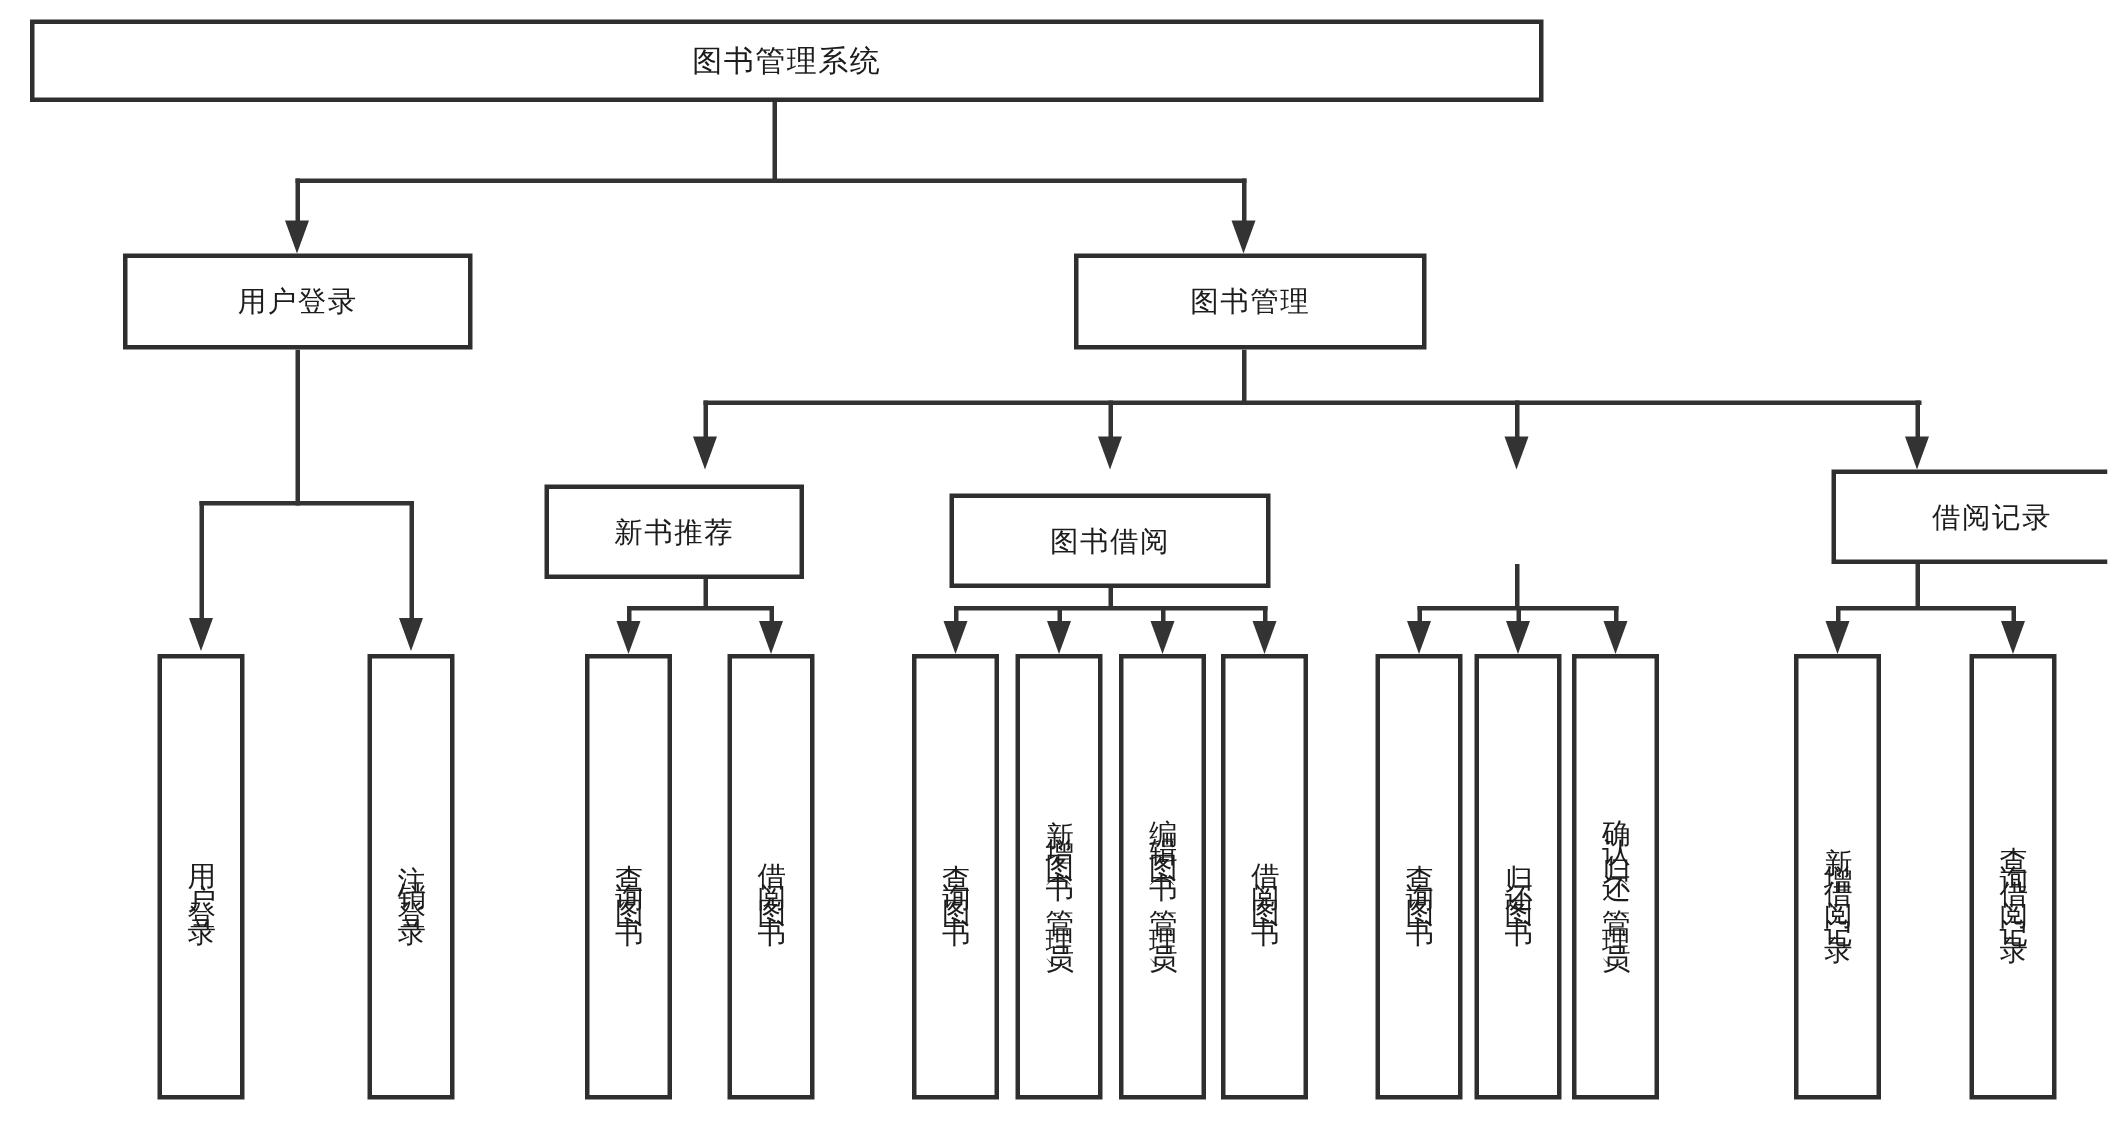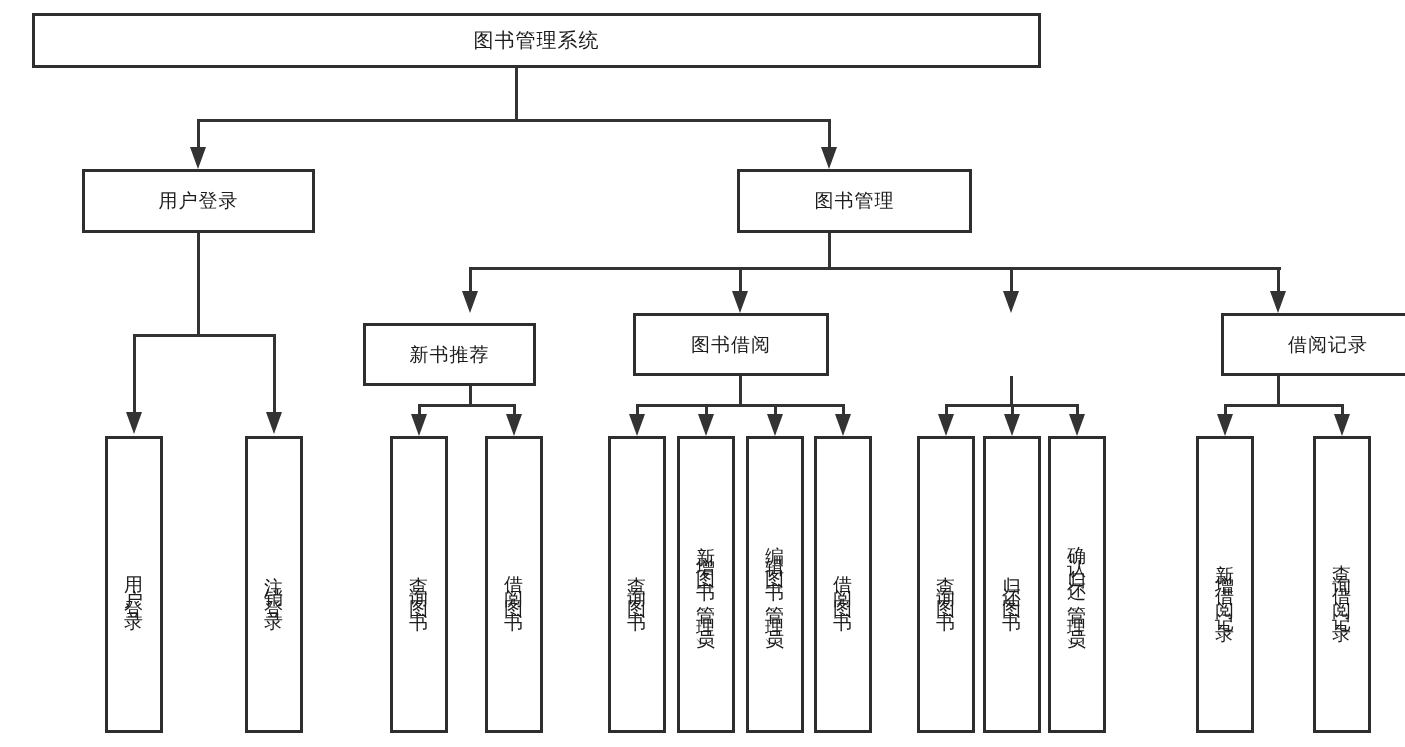--- a/index.html
+++ b/index.html
@@ -29,35 +29,35 @@
   .wm{
     position:absolute;left:1146px;top:713px;width:260px;z-index:3;
     font-size:20px;color:var(--watermark,#b5b5b5);white-space:nowrap;
   }
 </style>
 </head>
 <body>
 
 <div class="stage">
 
-  <div class="box root-box" style="left:32px;top:13px;width:1009px;height:55px">
+  <div class="box root-box" style="left:20px;top:13px;width:1009px;height:55px">
     <span>图书管理系统</span>
   </div>
 
   <div class="box" style="left:82px;top:169px;width:233px;height:64px">
     <span>用户登录</span>
   </div>
-  <div class="box" style="left:737px;top:169px;width:235px;height:64px">
+  <div class="box" style="left:716px;top:169px;width:235px;height:64px">
     <span>图书管理</span>
   </div>
 
   <div class="box" style="left:363px;top:323px;width:173px;height:63px">
     <span>新书推荐</span>
   </div>
-  <div class="box" style="left:633px;top:313px;width:196px;height:63px">
+  <div class="box" style="left:633px;top:329px;width:214px;height:63px">
     <span>图书借阅</span>
   </div>
   <div class="box" style="left:1221px;top:313px;width:214px;height:63px">
     <span>借阅记录</span>
   </div>
 
   <div class="box leaf" style="left:105px;top:436px">
     <span class="vtext">用户登录</span>
   </div>
   <div class="box leaf" style="left:245px;top:436px">

